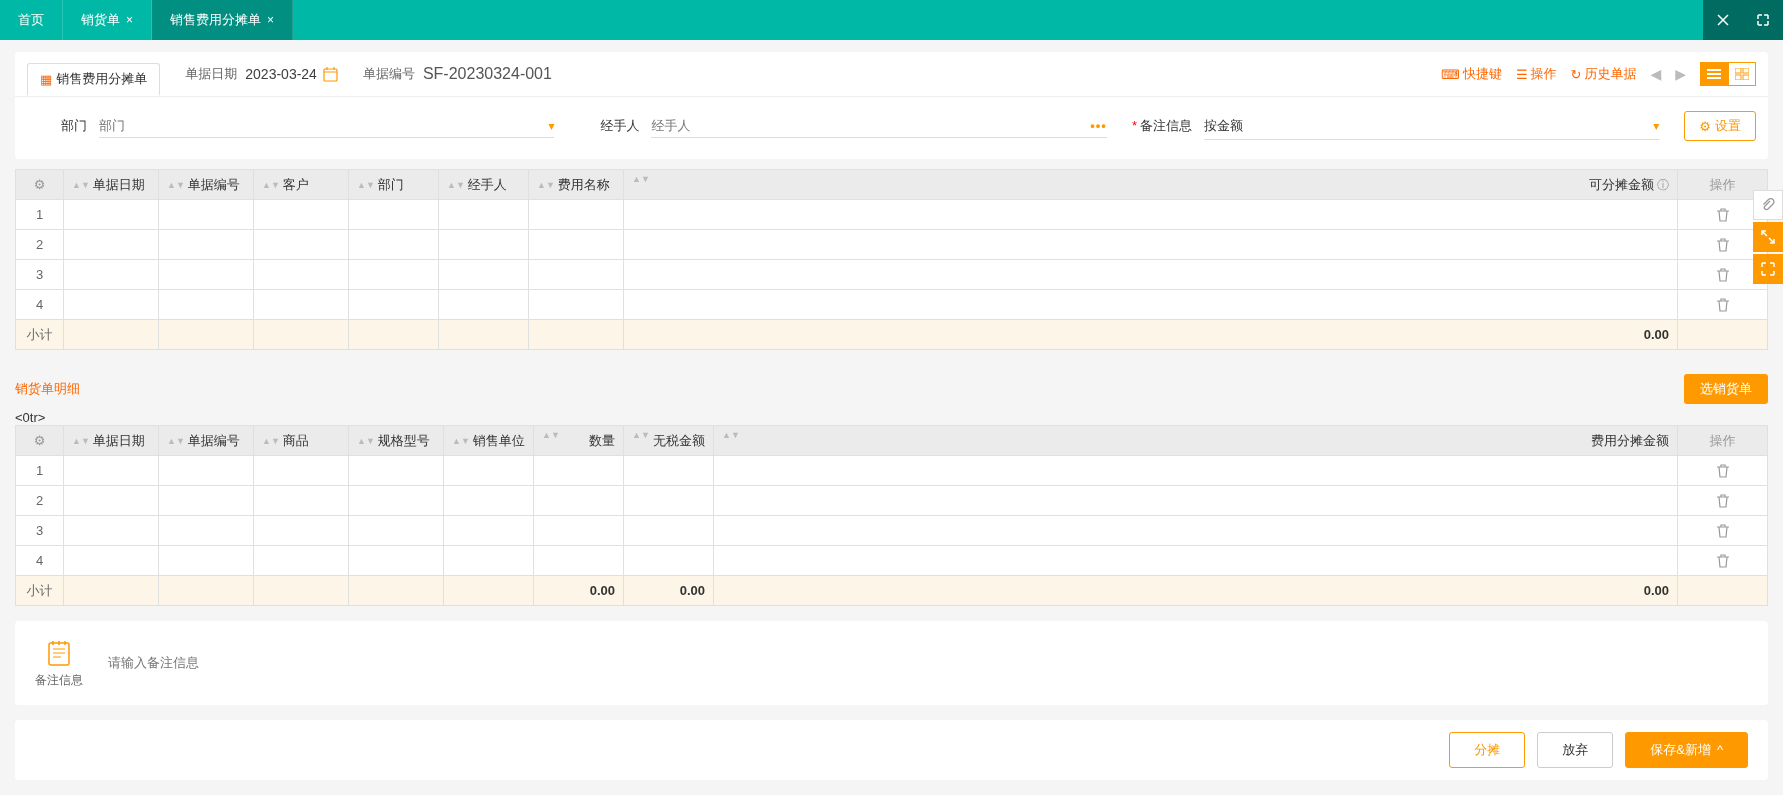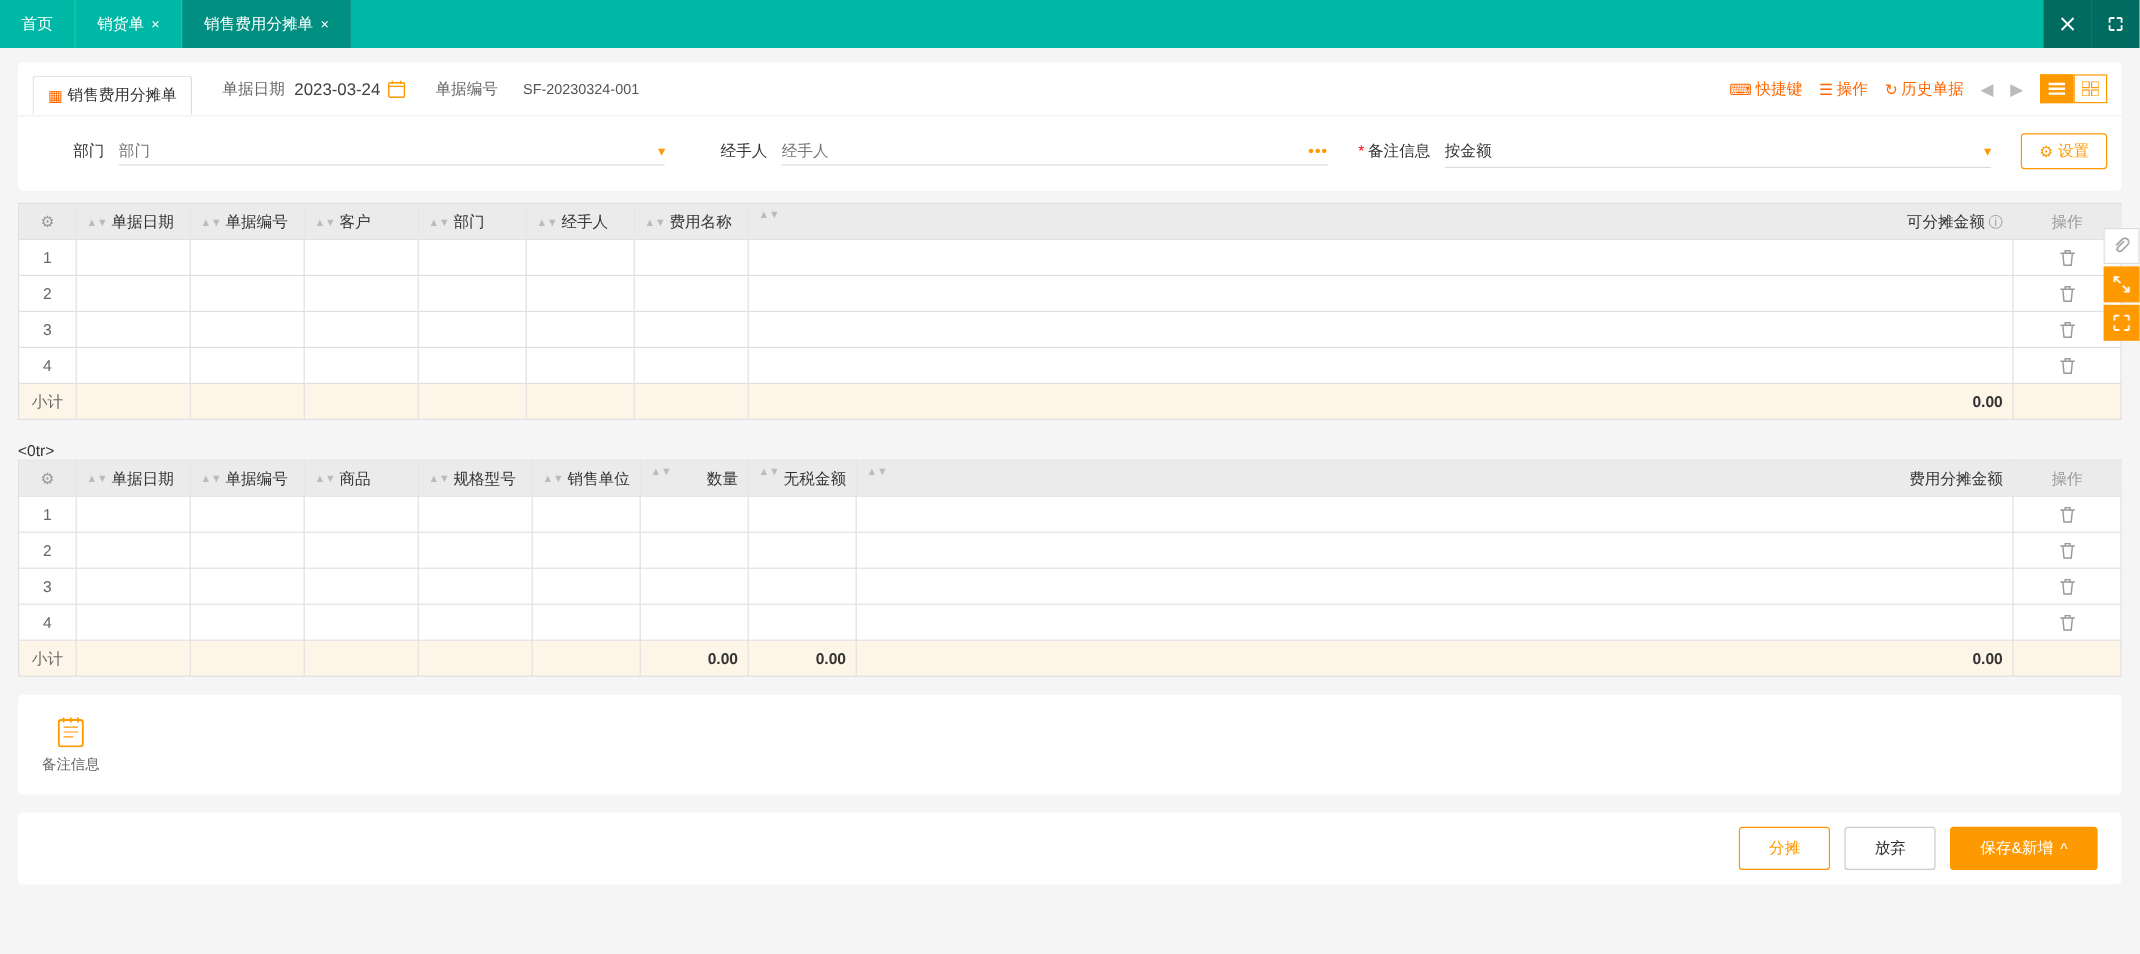--- a/index.html
+++ b/index.html
@@ -19,21 +19,21 @@
 .page-wrap { padding: 12px 15px; position: relative; }
 .card { background: #fff; border-radius: 4px; }
 
 
 .form-header { display: flex; align-items: center; padding: 10px 12px; border-bottom: 1px solid #eee; }
 .form-tab { border: 1px solid #ddd; border-bottom: 2px solid #fff; border-radius: 3px 3px 0 0; padding: 6px 12px; font-size: 13px; color: #333; display: flex; align-items: center; margin-bottom: -11px; background: #fff; }
 .form-tab .ico { color: #f60; margin-right: 4px; }
 .hdr-lbl { color: #666; margin-left: 25px; margin-right: 8px; font-size: 13px; }
 .hdr-date { color: #404040; font-size: 14px; margin-right: 6px; }
 .cal-ico { color: #f90; font-size: 14px; }
-.hdr-num { color: #555; font-size: 12px; margin-left: 13px; }
+.hdr-num { color: #555; font-size: 16px; }
 .hdr-right { margin-left: auto; display: flex; align-items: center; gap: 14px; }
 .hdr-action { color: #f60; font-size: 13px; cursor: pointer; display: flex; align-items: center; gap: 3px; }
 .hdr-nav { color: #bbb; font-size: 14px; cursor: pointer; }
 .view-toggle { display: flex; }
 .view-btn { width: 28px; height: 24px; border: 1px solid #f90; display: flex; align-items: center; justify-content: center; cursor: pointer; }
 .view-btn.active { background: #f90; color: #fff; }
 .view-btn.inactive { background: #fff; color: #f90; }
 
 
 .filter-row { display: flex; align-items: center; padding: 14px 12px 18px; gap: 25px; }
@@ -282,20 +282,24 @@
             <td></td>
             <td></td>
             <td class="amt">0.00</td>
             <td></td>
           </tr>
         </tbody>
     </table>
   </div>
 
   <div class="section" style="margin-top:18px">
+    <div class="sec-head">
+      <span class="sec-title">销货单明细</span>
+      <button class="sec-btn">选销货单</button>
+    </div>
     
         &lt;0tr&gt;
           <table class="tbl">
       <thead>
           <tr>
             <th class="gear-cell">⚙</th>
           <th style="width:95px"><span class="sort">▲▼</span><span>单据日期</span></th>
           <th style="width:95px"><span class="sort">▲▼</span><span>单据编号</span></th>
           <th style="width:95px"><span class="sort">▲▼</span><span>商品</span></th>
           <th style="width:95px"><span class="sort">▲▼</span><span>规格型号</span></th>
@@ -387,20 +391,21 @@
             <line x1="7" y1="9" x2="19" y2="9" stroke="#f90"></line>
             <line x1="7" y1="13" x2="19" y2="13" stroke="#f90"></line>
             <line x1="7" y1="17" x2="15" y2="17" stroke="#f90"></line>
             <line x1="7" y1="1" x2="7" y2="5" stroke="#f90" stroke-width="1.5"></line>
             <line x1="13" y1="1" x2="13" y2="5" stroke="#f90" stroke-width="1.5"></line>
             <line x1="19" y1="1" x2="19" y2="5" stroke="#f90" stroke-width="1.5"></line>
           </svg>
       </span>
       <span class="notes-lbl">备注信息</span>
     </div>
+    <input class="notes-input" placeholder="请输入备注信息" style="">
   </div>
 
   <div class="footer">
     <button class="btn btn-outline-primary">分摊</button>
     <button class="btn btn-outline-default">放弃</button>
     <button class="btn btn-primary">
       <span>保存&amp;新增</span>
       <span>^</span>
     </button>
   </div>

